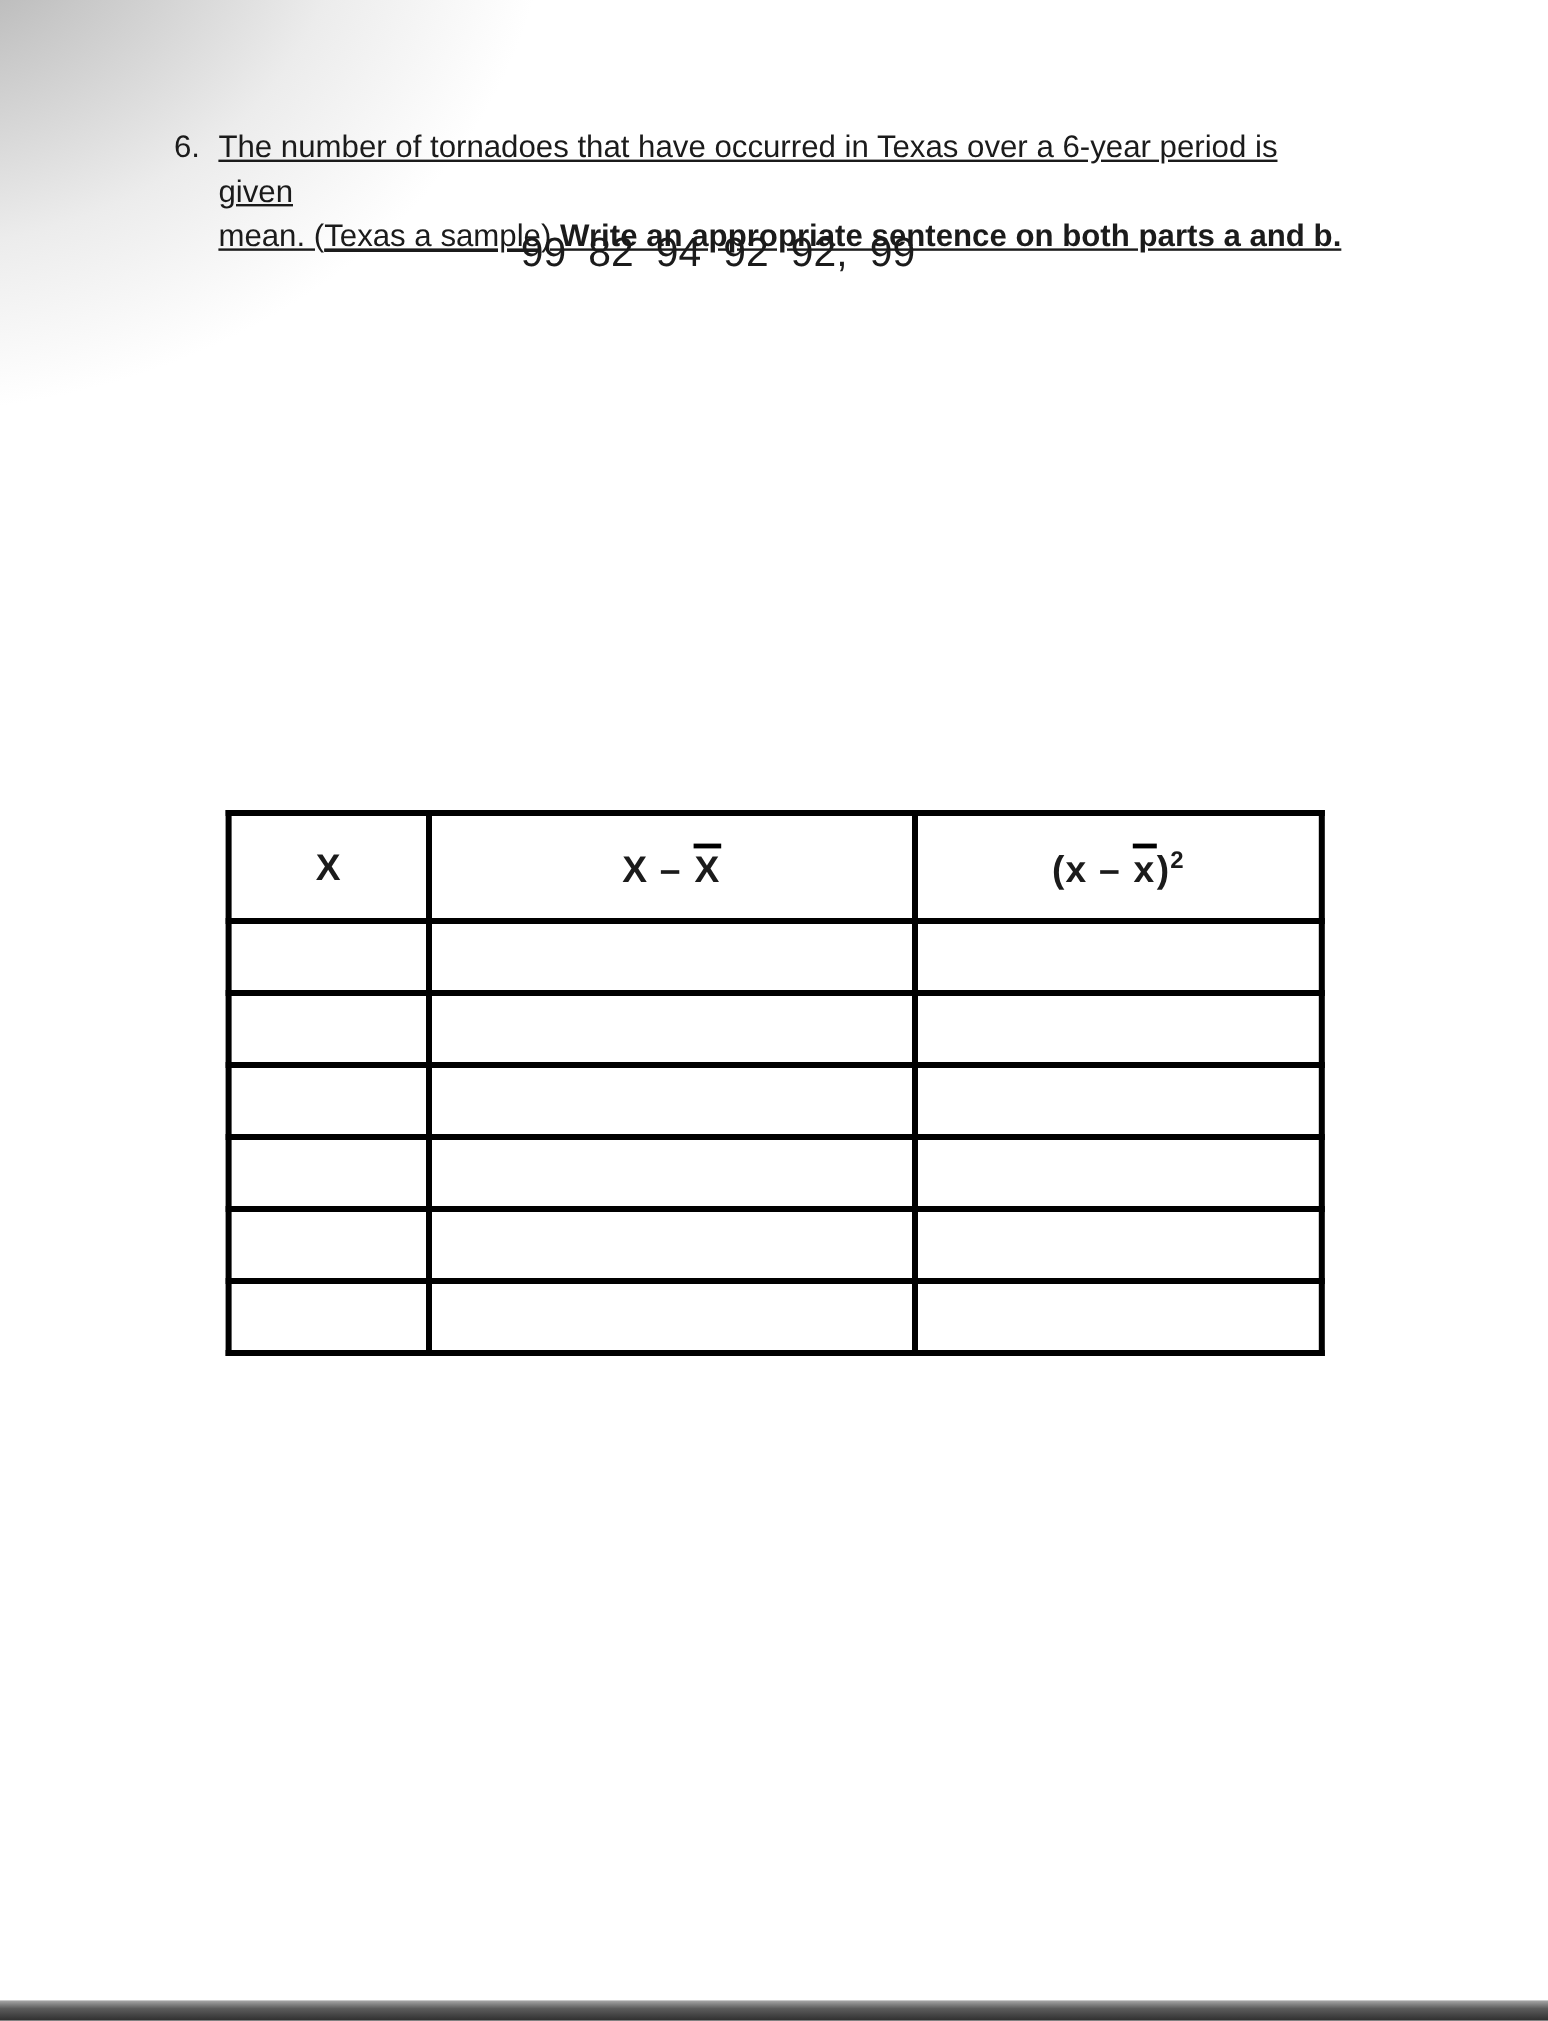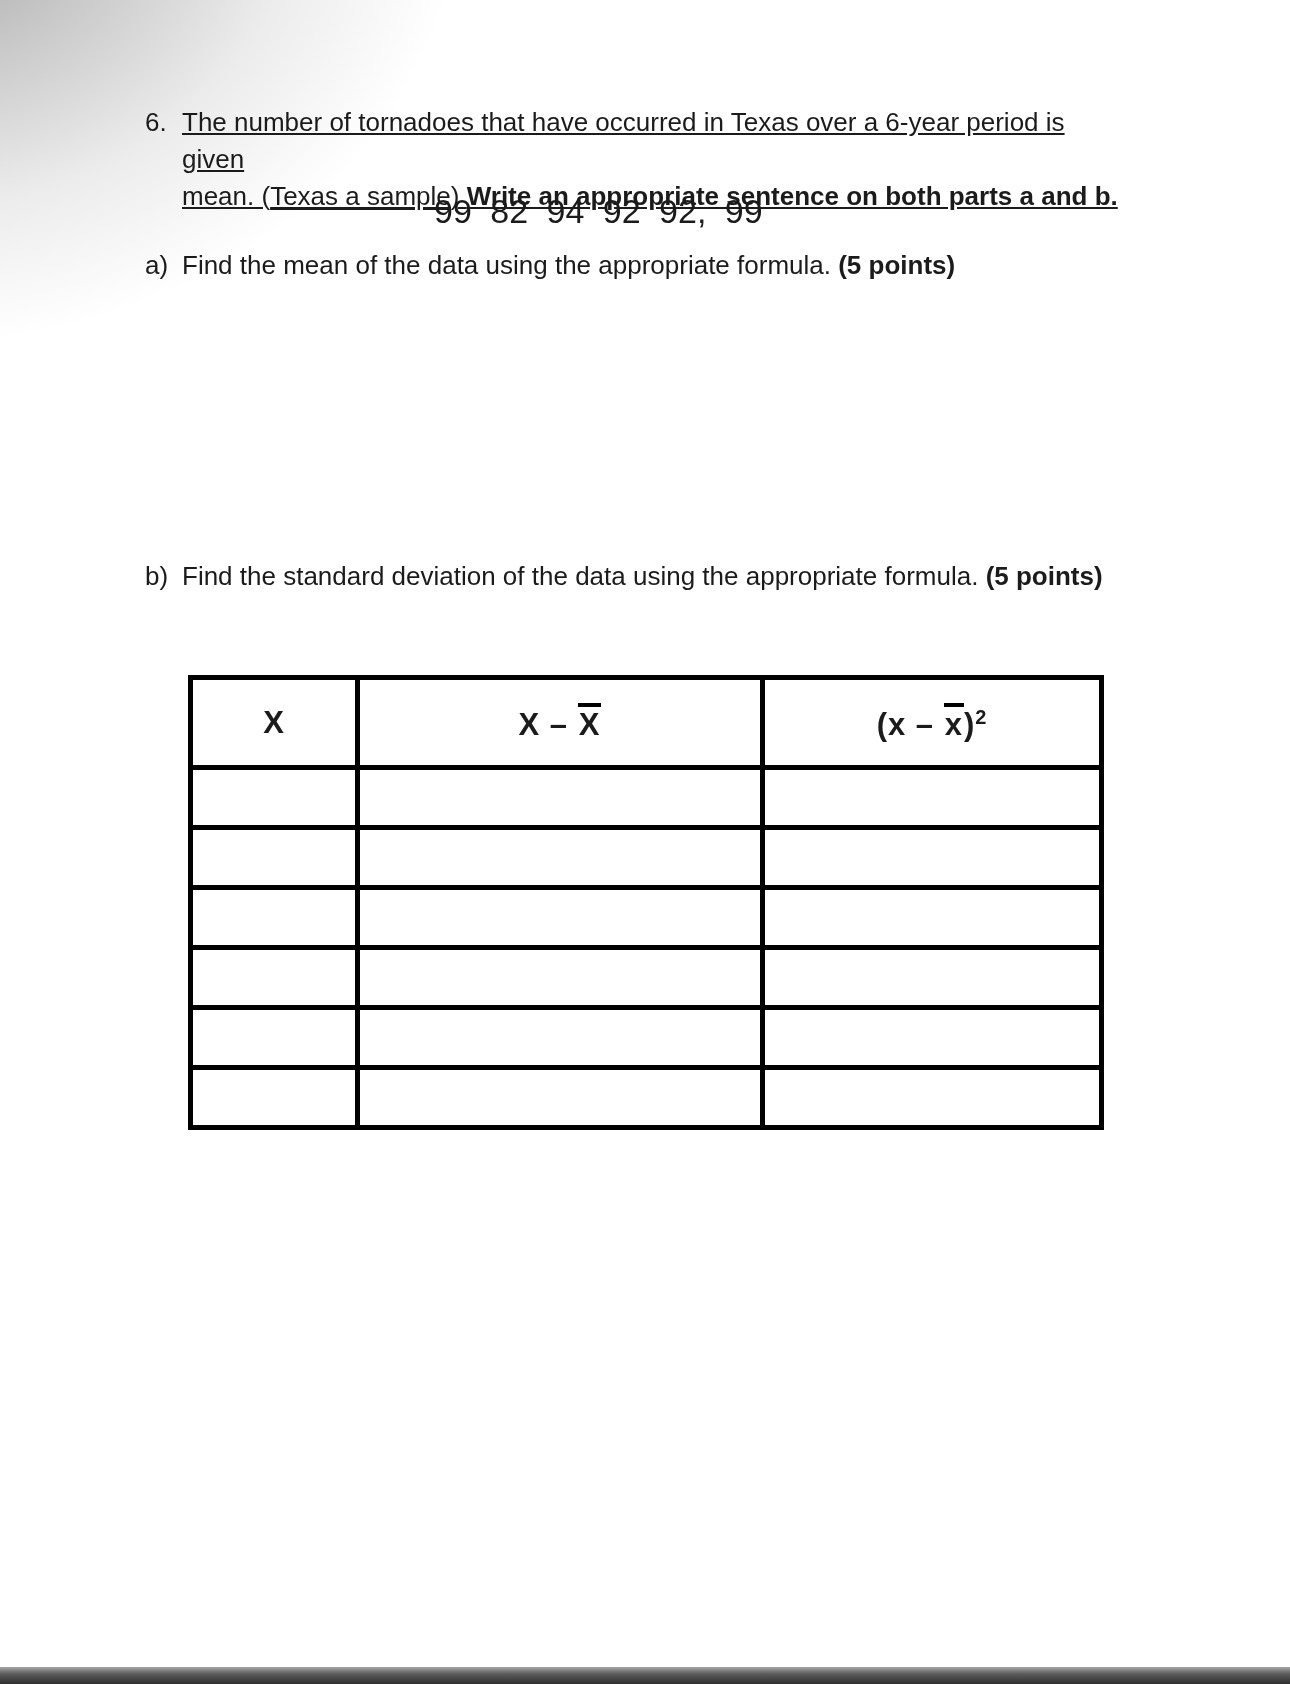--- a/index.html
+++ b/index.html
@@ -72,27 +72,21 @@
   <div class="question">
     <span class="qnum">6.</span>
     <div class="qbody">
       <span>The number of tornadoes that have occurred in Texas over a 6-year period is given</span><br>
       <span>mean.  (</span><span class="underline">Texas a sample</span><span>) </span><span class="bold">Write an appropriate sentence on both parts a and b.</span>
     </div>
   </div>
 
   <div class="data-line">99 82 94 92 92, 99</div>
 
-  <div class="part part-a">
-    <span class="plabel">a)</span><span>Find the mean of the data using the appropriate formula. </span><span class="bold">(5 points)</span>
-  </div>
 
-  <div class="part part-b">
-    <span class="plabel">b)</span><span>Find the standard deviation of the data using the appropriate formula. </span><span class="bold">(5 points)</span>
-  </div>
 
   <table class="stats-table">
     <colgroup>
       <col style="width:167px">
       <col style="width:405px">
       <col style="width:339px">
     </colgroup>
     <thead>
       <tr>
         <th><span>X</span></th>

